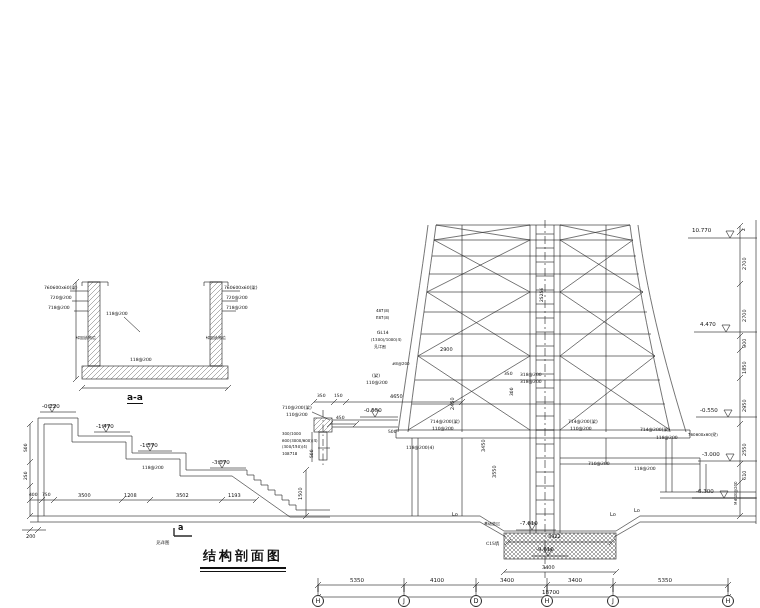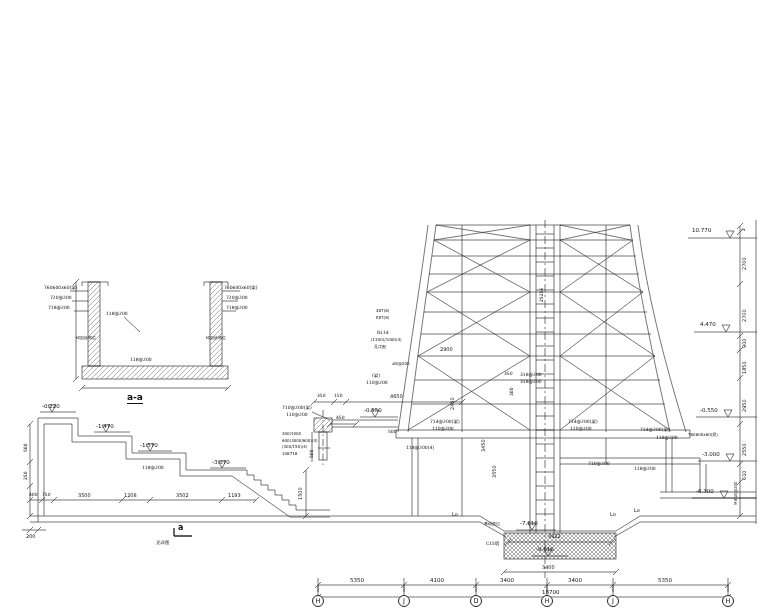--- a/index.html
+++ b/index.html
@@ -100,20 +100,21 @@
 
       <path d="M318,585H728"></path>
       <path d="M315,588l6,-6 M401,588l6,-6 M473,588l6,-6 M544,588l6,-6 M610,588l6,-6 M725,588l6,-6"></path>
       <path d="M318,578V592 M404,578V592 M476,578V592 M547,578V592 M613,578V592 M728,578V592"></path>
       <path d="M318,597H728 M315,600l6,-6 M725,600l6,-6"></path>
       <path d="M318,585V595 M404,585V595 M476,585V595 M547,585V595 M613,585V595 M728,585V595"></path>
     </g>
   </svg>
 
   <div class="title-block">
+    <div class="title-text">结构剖面图</div>
     <div class="title-underline2"></div>
   </div>
 
   <div class="aa-title">a-a</div>
 
   <div id="ann-layer">
       <div class="lbl" style="left: 44px; top: 286px; font-size: 4.5px;">760600x60(梁)</div>
       <div class="lbl" style="left: 50px; top: 296px; font-size: 4.5px;">720@200</div>
       <div class="lbl" style="left: 48px; top: 306px; font-size: 4.5px;">718@200</div>
       <div class="lbl" style="left: 224px; top: 286px; font-size: 4.5px;">760600x60(梁)</div>

